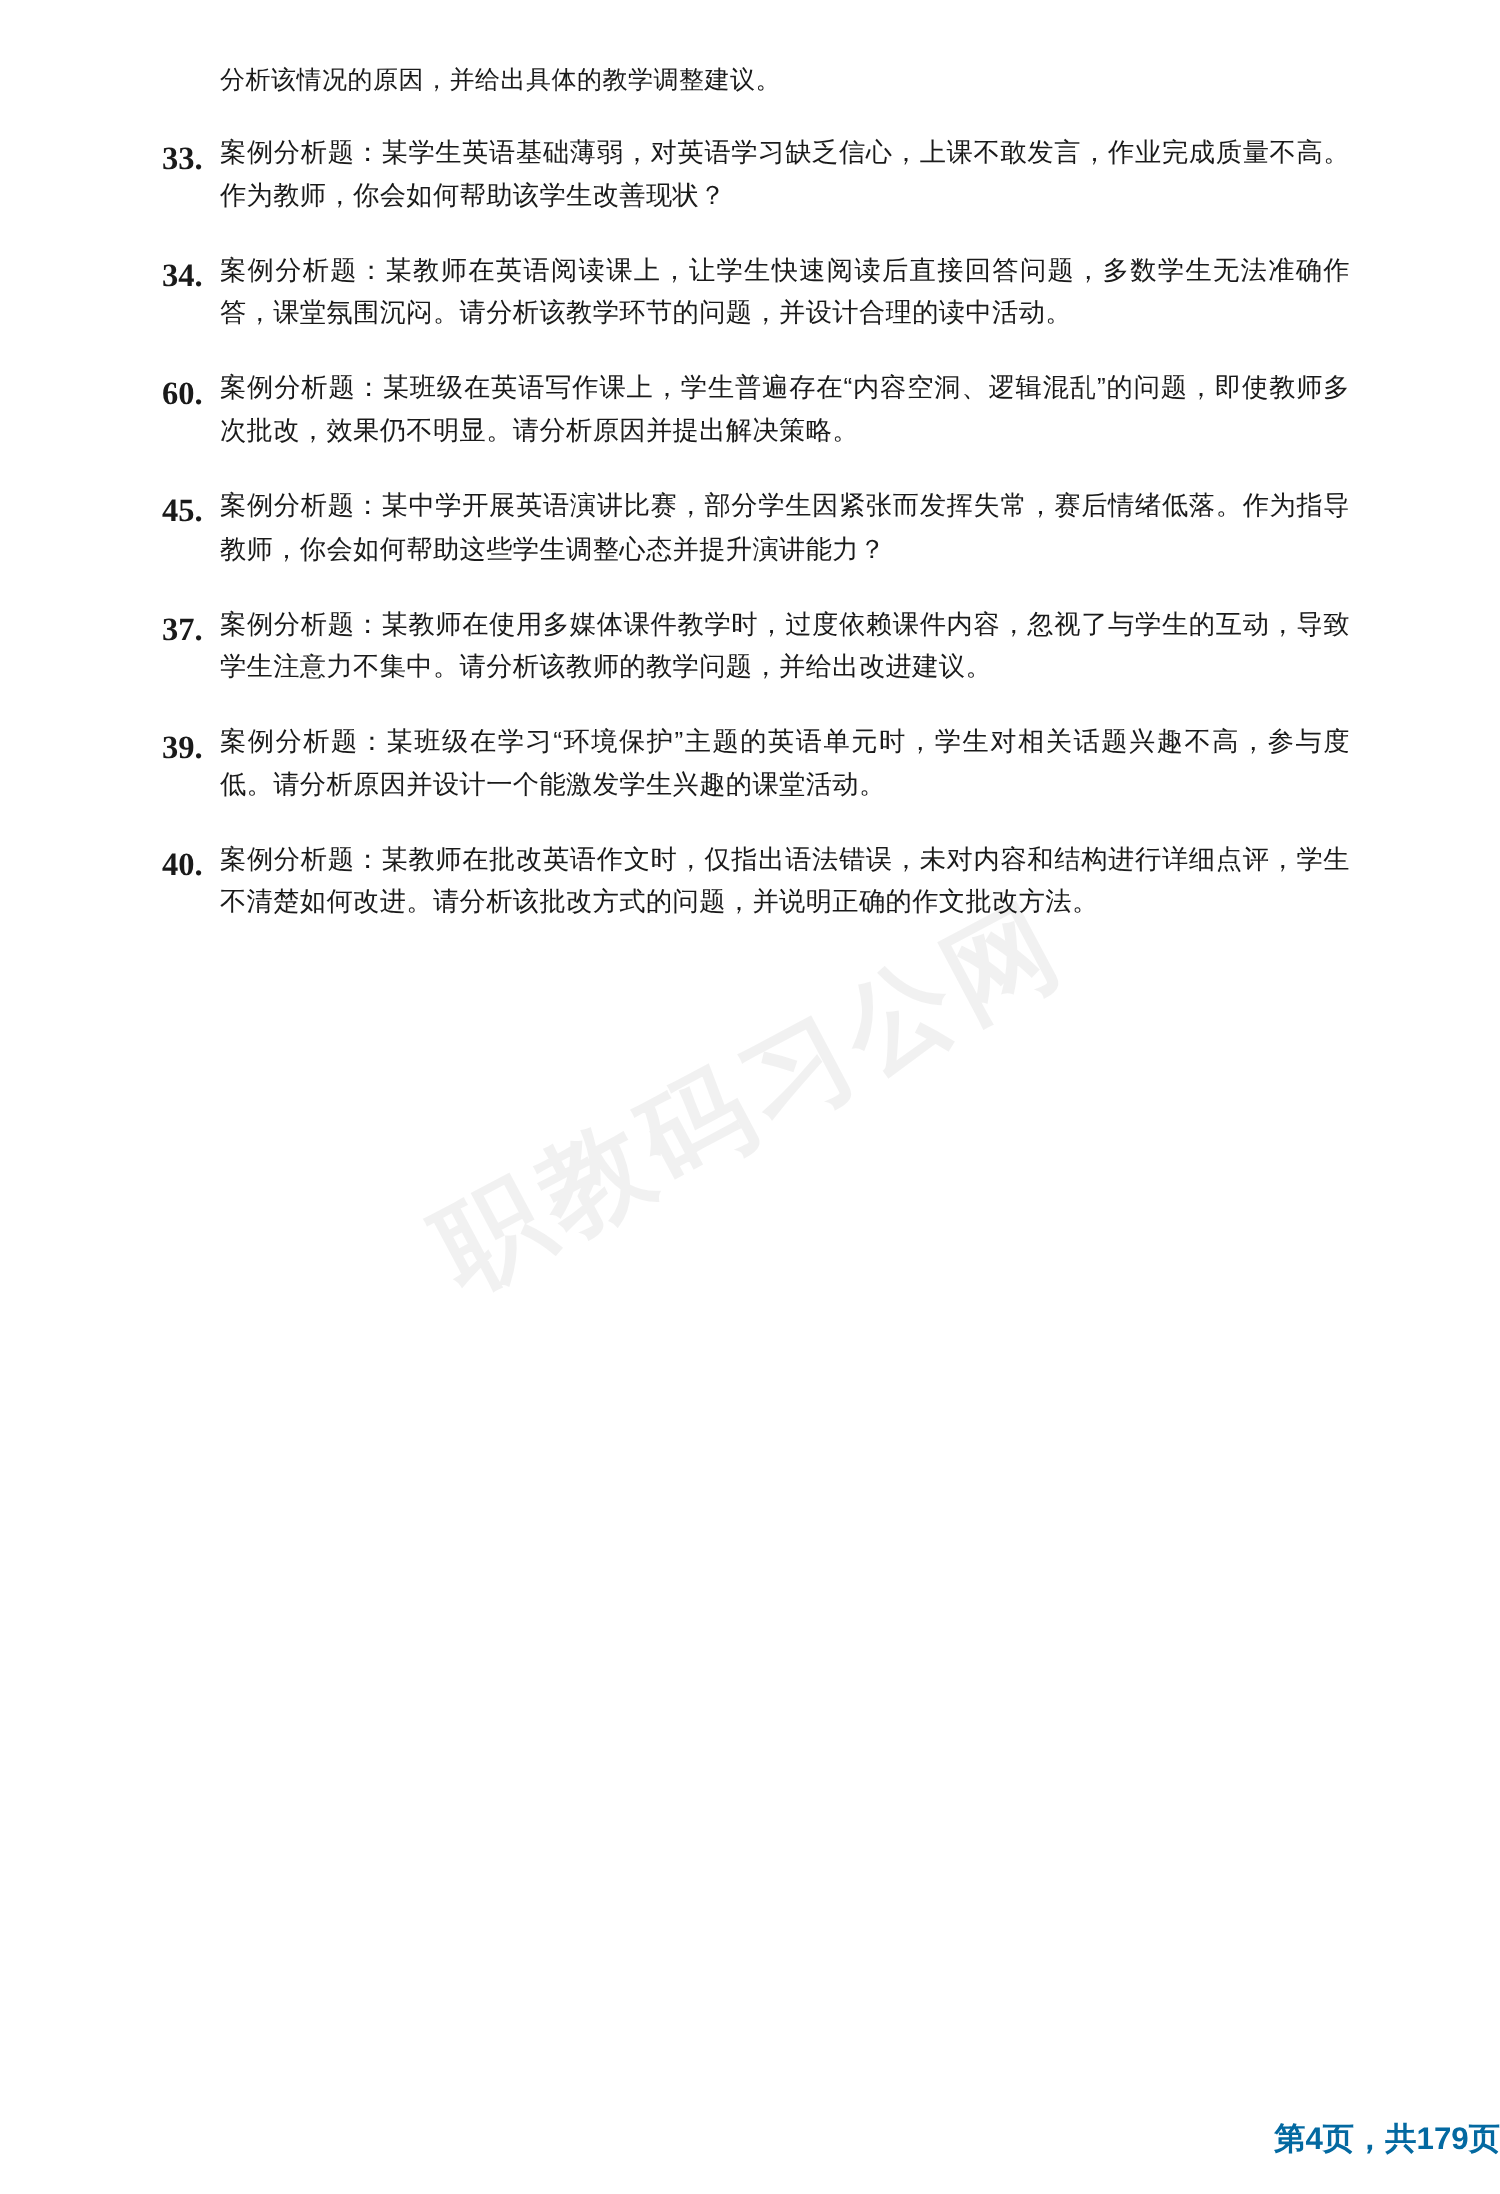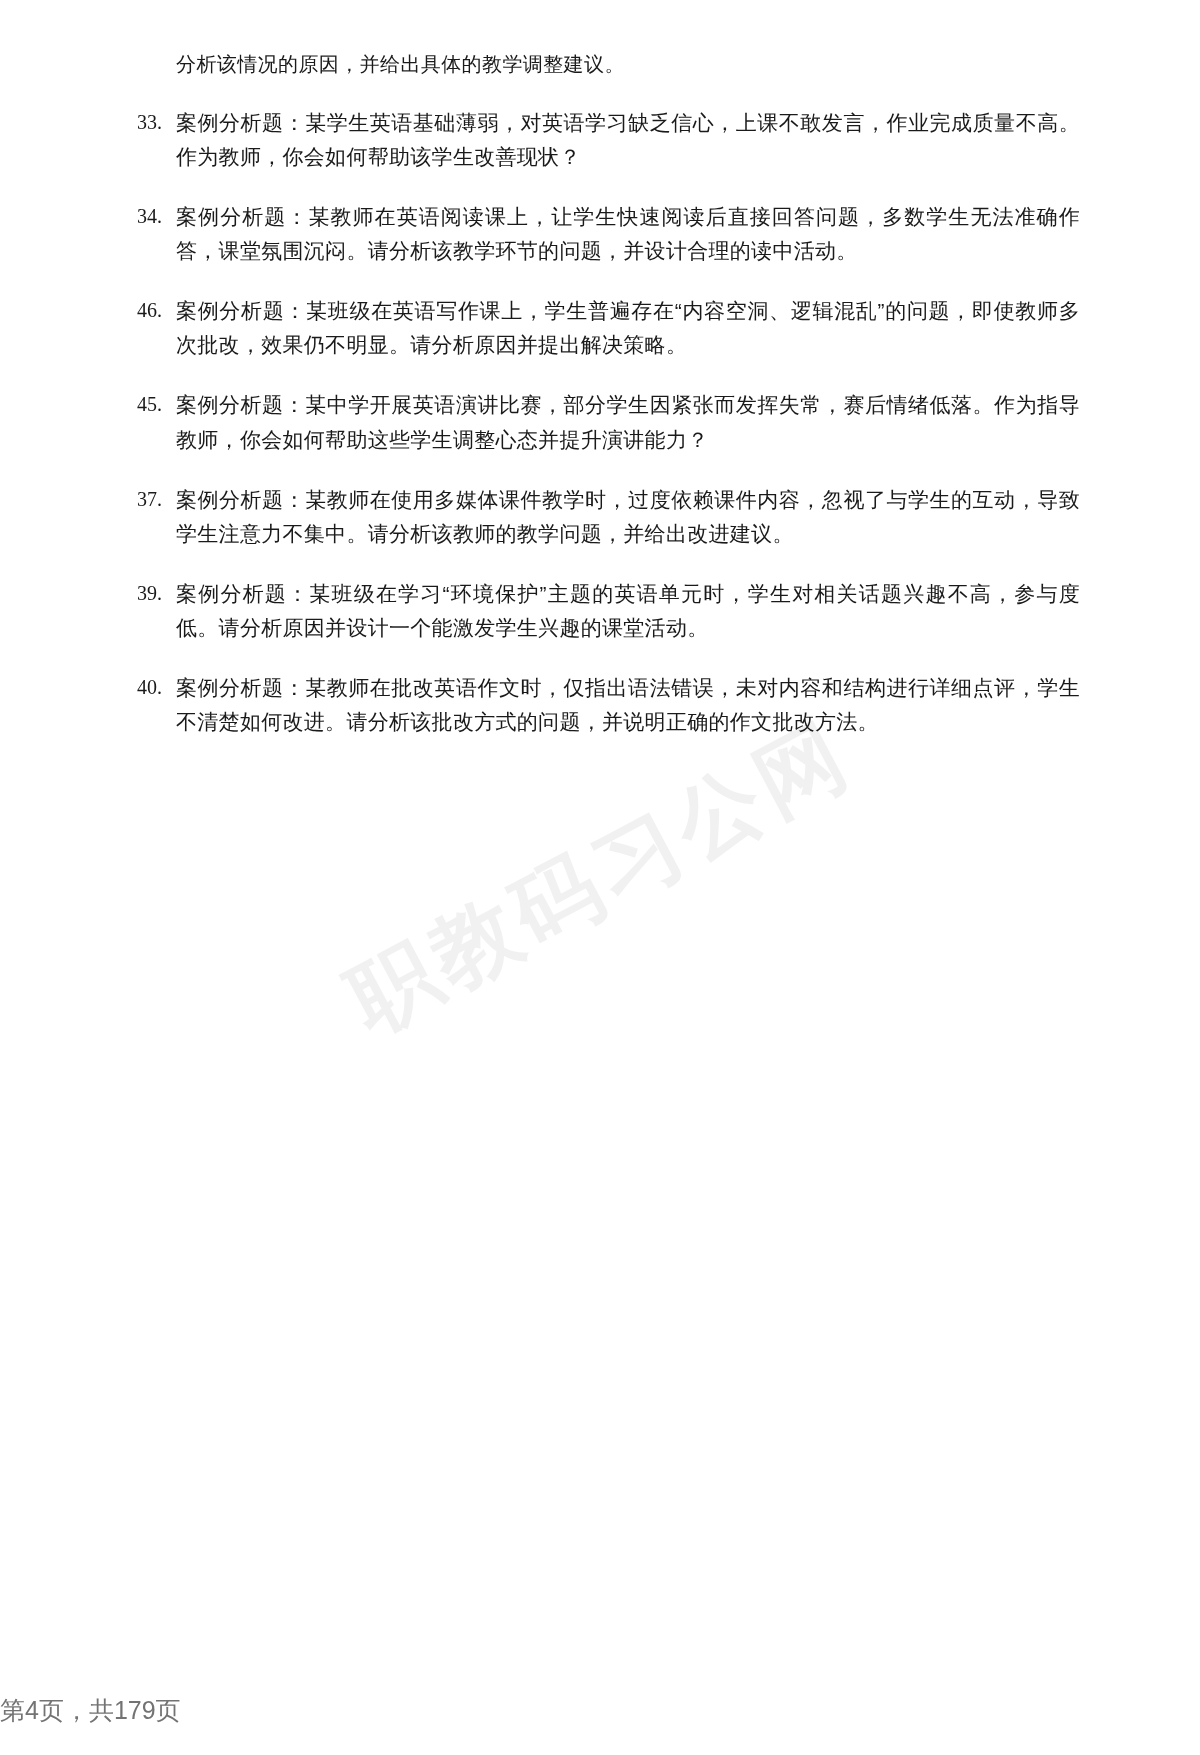--- a/index.html
+++ b/index.html
@@ -46,45 +46,47 @@
     letter-spacing: 0.4px;
   }
   .item {
     display: flex;
     margin-bottom: 26px;
     align-items: flex-start;
   }
   .num {
     width: 66px;
     flex: 0 0 66px;
-    font-size: 20px;
+    font-size: 26px;
     line-height: 1.62;
     color: #1a1a1a;
     text-align: right;
     padding-right: 14px;
     box-sizing: border-box;
     font-family: "Liberation Serif", serif;
+    font-weight: bold;
   }
   .text {
     flex: 1;
     font-size: 21px;
     line-height: 1.62;
     color: #1a1a1a;
     text-align: justify;
     letter-spacing: 0.3px;
   }
   .footer {
     position: absolute;
     left: 0;
     right: 0;
     bottom: 28px;
-    text-align: left;
+    text-align: right;
     font-size: 25px;
-    color: #737373;
+    color: #0369a1;
     z-index: 1;
+    font-weight: bold;
   }
 </style>
 </head>
 <body>
 
 <div class="page">
 
   <div class="watermark">职教码习公网</div>
 
   <div class="content">
@@ -95,21 +97,21 @@
       <div class="num">33.</div>
       <div class="text">案例分析题：某学生英语基础薄弱，对英语学习缺乏信心，上课不敢发言，作业完成质量不高。作为教师，你会如何帮助该学生改善现状？</div>
     </div>
 
     <div class="item">
       <div class="num">34.</div>
       <div class="text">案例分析题：某教师在英语阅读课上，让学生快速阅读后直接回答问题，多数学生无法准确作答，课堂氛围沉闷。请分析该教学环节的问题，并设计合理的读中活动。</div>
     </div>
 
     <div class="item">
-      <div class="num">46.</div>
+      <div class="num">60.</div>
       <div class="text">案例分析题：某班级在英语写作课上，学生普遍存在“内容空洞、逻辑混乱”的问题，即使教师多次批改，效果仍不明显。请分析原因并提出解决策略。</div>
     </div>
 
     <div class="item">
       <div class="num">45.</div>
       <div class="text">案例分析题：某中学开展英语演讲比赛，部分学生因紧张而发挥失常，赛后情绪低落。作为指导教师，你会如何帮助这些学生调整心态并提升演讲能力？</div>
     </div>
 
     <div class="item">
       <div class="num">37.</div>

